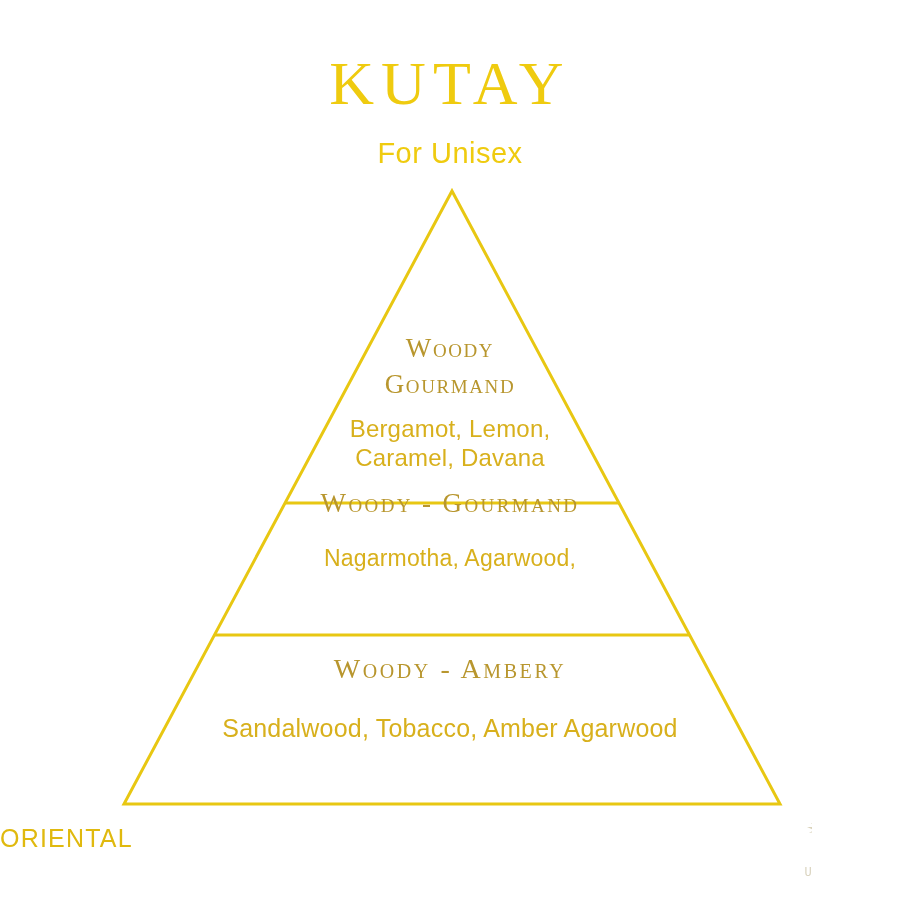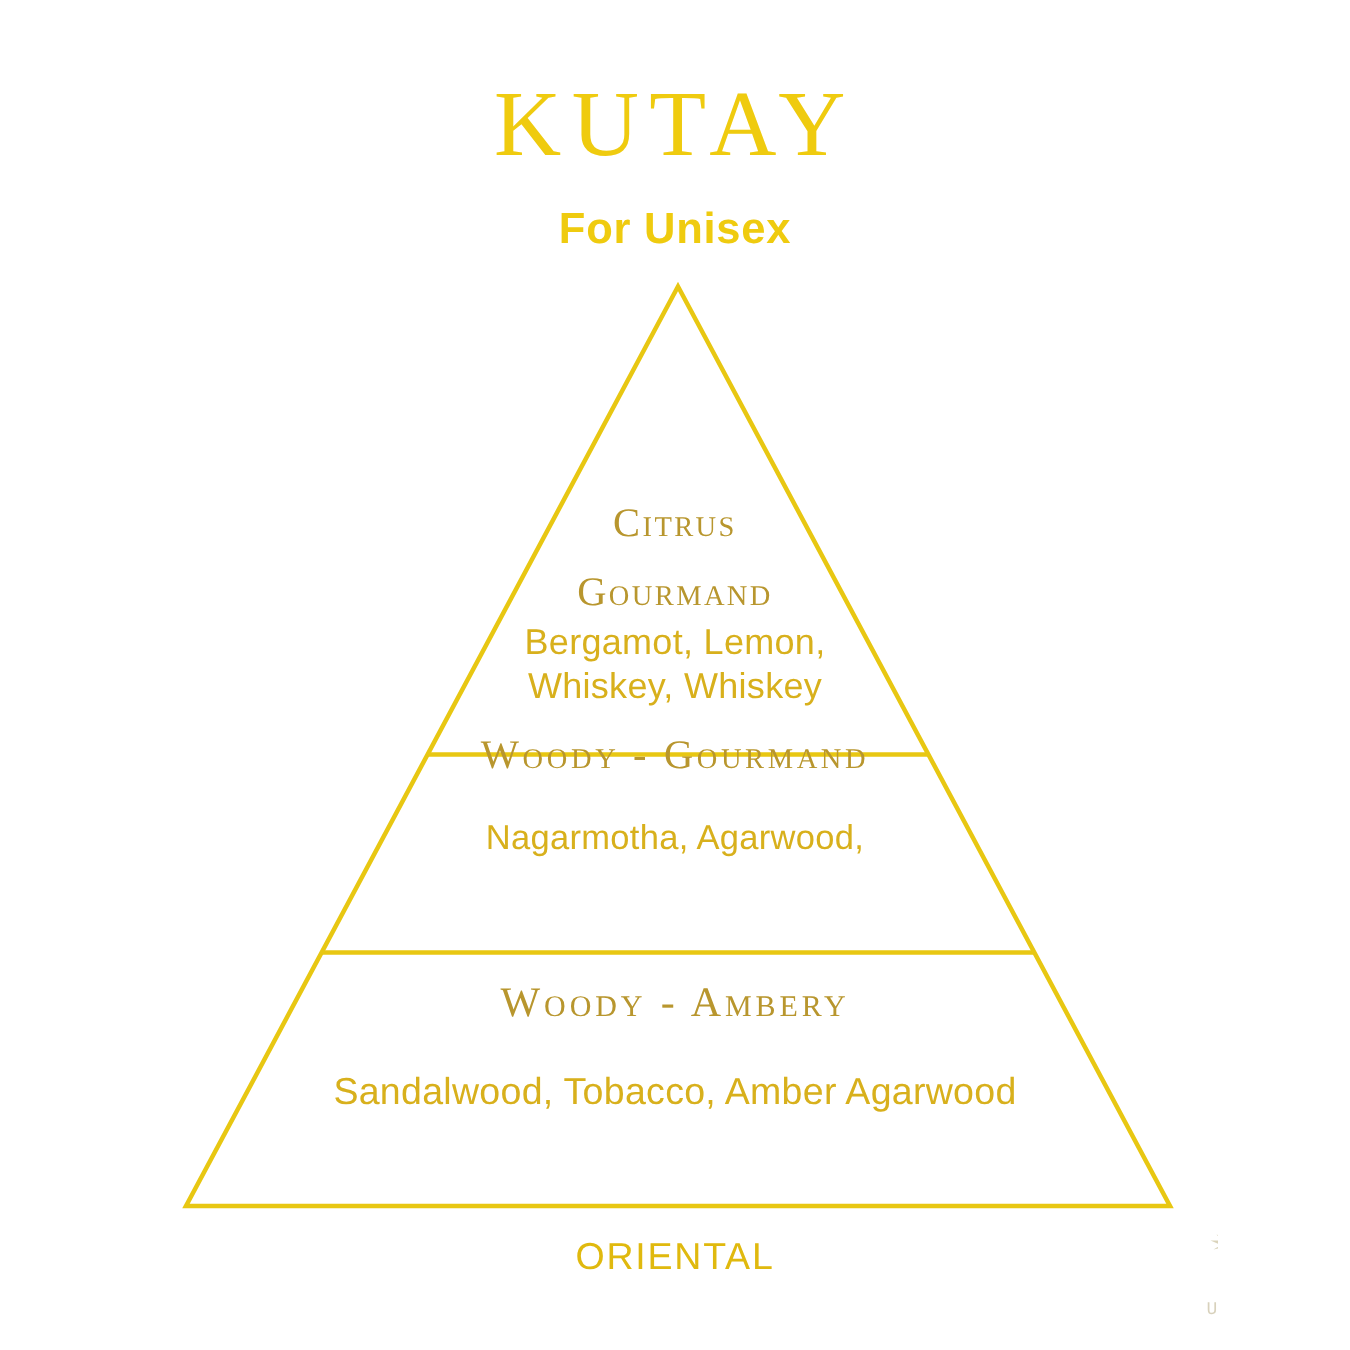--- a/index.html
+++ b/index.html
@@ -35,21 +35,21 @@
     position: absolute;
     left: 0;
     top: 139px;
     width: 900px;
     text-align: center;
     font-family: "Liberation Sans", sans-serif;
     font-size: 29px;
     line-height: 1;
     letter-spacing: 0.5px;
     color: #EFCB0F;
-    font-weight: 700;
+    font-weight: 400;
     white-space: nowrap;
   }
 
   
   #pyramid-svg {
     position: absolute;
     left: 0;
     top: 0;
     width: 900px;
     height: 900px;
@@ -75,21 +75,21 @@
     font-weight: 400;
     line-height: 1.22;
   }
 
   
   #level-top-heading {
     top: 333px;
     font-size: 27px;
     letter-spacing: 1.6px;
   }
-  #level-top-heading .l2 { display: block; margin-top: 15px; }
+  #level-top-heading .l2 { display: block; margin-top: 5px; }
   #level-top-notes {
     top: 414px;
     font-size: 24px;
     letter-spacing: 0.2px;
     text-align: center;
   }
 
   
   #level-mid-heading {
     top: 488px;
@@ -113,21 +113,21 @@
     font-size: 25px;
     letter-spacing: 0.2px;
   }
 
   
   #family-label {
     position: absolute;
     left: 0;
     top: 824px;
     width: 900px;
-    text-align: center;
+    text-align: left;
     font-family: "Liberation Sans", sans-serif;
     font-size: 25px;
     letter-spacing: 1.2px;
     color: #E0B90E;
     white-space: nowrap;
   }
 
   
   #watermark {
     position: absolute;
@@ -161,26 +161,26 @@
 
   <div id="brand-subtitle">For Unisex</div>
 
   <svg id="pyramid-svg" viewBox="0 0 900 900">
     <polygon points="452,191 780,804 124,804" fill="none" stroke="#E8C712" stroke-width="3" stroke-linejoin="miter"></polygon>
     <line x1="285" y1="503" x2="619" y2="503" stroke="#E8C712" stroke-width="3"></line>
     <line x1="214" y1="635" x2="690" y2="635" stroke="#E8C712" stroke-width="3"></line>
   </svg>
 
   <div class="level-block level-heading" id="level-top-heading">
-    <span>Citrus</span>
+    <span>Woody</span>
     <span class="l2">Gourmand</span>
   </div>
   <div class="level-block level-notes" id="level-top-notes">
     <div>Bergamot, Lemon,</div>
-    <div>Whiskey, Whiskey</div>
+    <div>Caramel, Davana</div>
   </div>
 
   <div class="level-block level-heading" id="level-mid-heading">Woody - Gourmand</div>
   <div class="level-block level-notes" id="level-mid-notes">
     <div>Nagarmotha, Agarwood,</div>
   </div>
 
   <div class="level-block level-heading" id="level-base-heading">Woody - Ambery</div>
   <div class="level-block level-notes" id="level-base-notes">
     <div>Sandalwood, Tobacco, Amber Agarwood</div>

